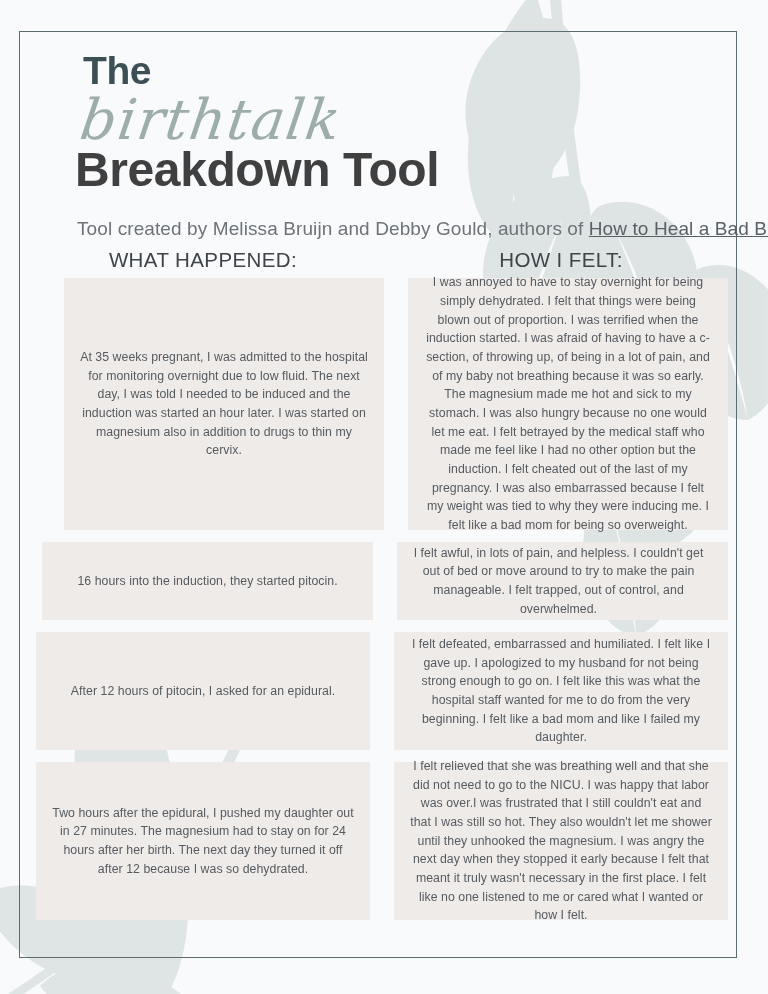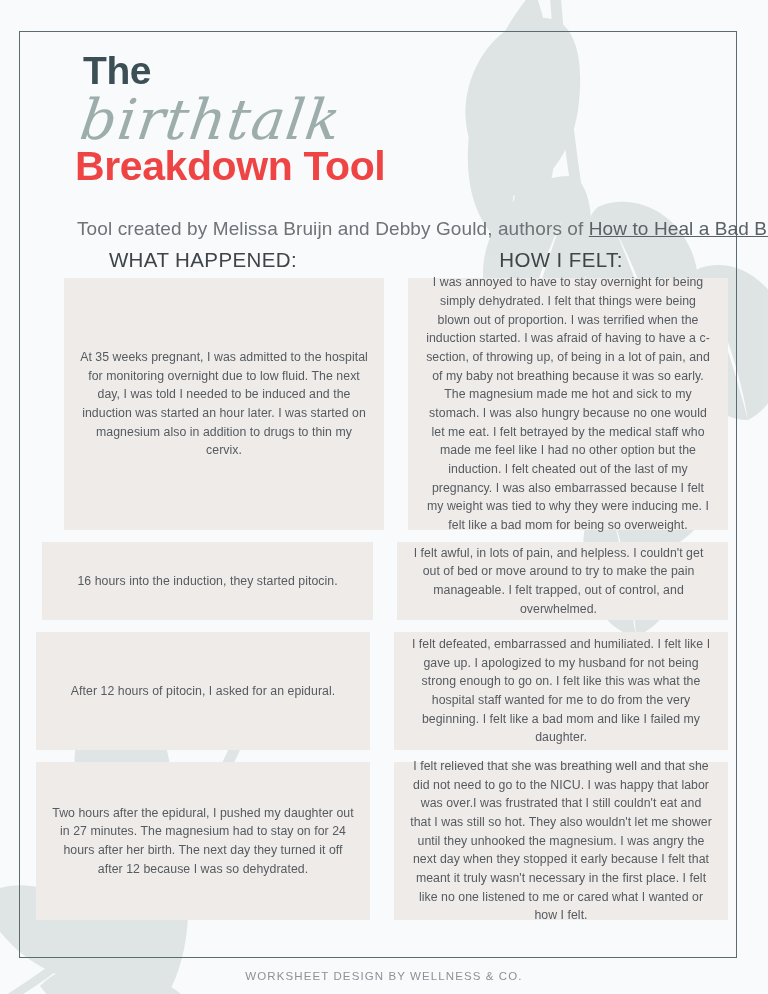--- a/index.html
+++ b/index.html
@@ -72,23 +72,23 @@
     font-size: 56px;
     color: #9cadac;
     line-height: 0.78;
     letter-spacing: 1.5px;
     margin: 2px 0 0 6px;
     transform: skewX(-8deg);
     transform-origin: left center;
     font-weight: 400;
   }
   .title-breakdown {
-    font-size: 41px;
+    font-size: 48px;
     font-weight: bold;
-    color: #ef4444;
+    color: #404040;
     line-height: 1;
     letter-spacing: -0.4px;
     margin: 4px 0 0 0;
   }
 
   .byline {
     position: absolute;
     left: 2px;
     top: 174px;
     width: 620px;
@@ -269,15 +269,14 @@
       <div class="cell left">
         <p>Two hours after the epidural, I pushed my daughter out in 27 minutes. The magnesium had to stay on for 24 hours after her birth. The next day they turned it off after 12 because I was so dehydrated.</p>
       </div>
       <div class="cell right">
         <p>I felt relieved that she was breathing well and that she did not need to go to the NICU. I was happy that labor was over.I was frustrated that I still couldn't eat and that I was still so hot. They also wouldn't let me shower until they unhooked the magnesium. I was angry the next day when they stopped it early because I felt that meant it truly wasn't necessary in the first place. I felt like no one listened to me or cared what I wanted or how I felt.</p>
       </div>
     </div>
 
   </div>
 
-  <div class="footer">WORKSHEET DESIGN BY WELLNESS &amp; CO.</div>
 
 </div>
 
 </body></html>

